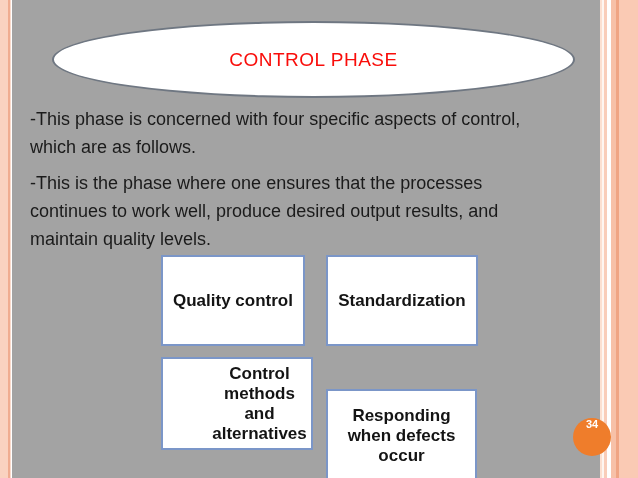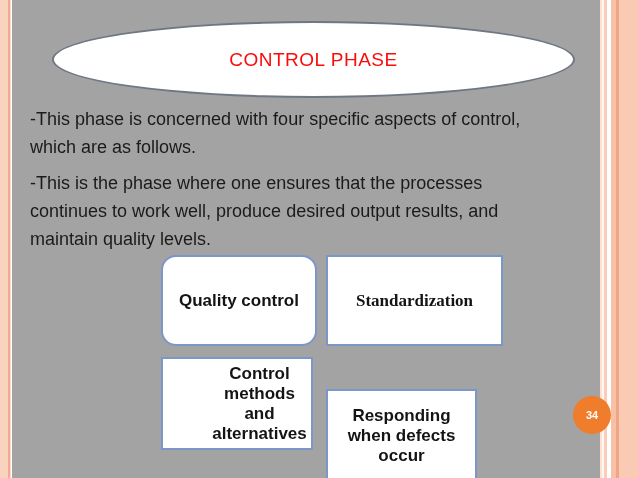--- a/index.html
+++ b/index.html
@@ -61,31 +61,31 @@
   .concept-box {
     position: absolute;
     border: 2px solid var(--box-border, #7B96C8);
     background: #ffffff;
     display: flex; align-items: center; justify-content: center;
     text-align: center;
     font-weight: bold; font-size: 17px; line-height: 20px;
     color: #141414;
     white-space: pre-line;
   }
-  .box-1 { left: 161px; top: 255px; width: 156px; height: 91px; border-radius: 15px; }
-  .box-2 { left: 326px; top: 255px; width: 177px; height: 91px; font-family: Liberation Serif, serif; }
+  .box-1 { left: 161px; top: 255px; width: 144px; height: 91px; }
+  .box-2 { left: 326px; top: 255px; width: 152px; height: 91px; }
   .box-3 { left: 161px; top: 357px; width: 152px; height: 93px; padding-left: 45px; }
   .box-4 { left: 326px; top: 357px; width: 151px; height: 93px; margin-top: 32px; }
 
   
   .page-badge {
-    position: absolute; left: 573px; top: 396px; width: 38px; height: 38px;
+    position: absolute; left: 573px; top: 418px; width: 38px; height: 38px;
     border-radius: 50%;
     background: var(--badge, #EF7D2B);
-    display: flex; align-items: center; justify-content: center;
+    display: flex; justify-content: center;
     color: #ffffff; font-size: 11px; font-weight: bold;
   }
 </style>
 </head>
 <body>
 
 <div class="slide">
 
   <div class="stripe-left"></div>
   <div class="stripe-right"></div>

